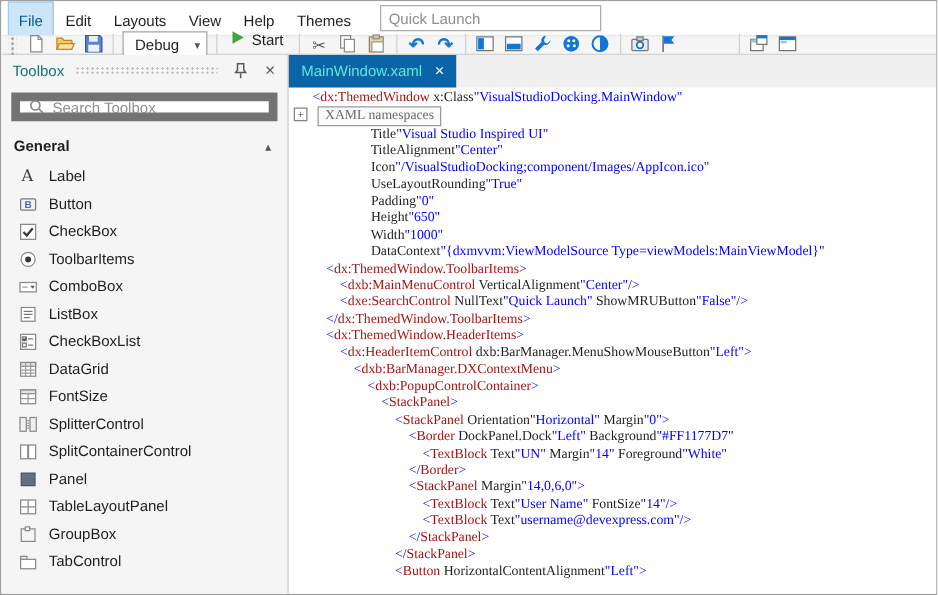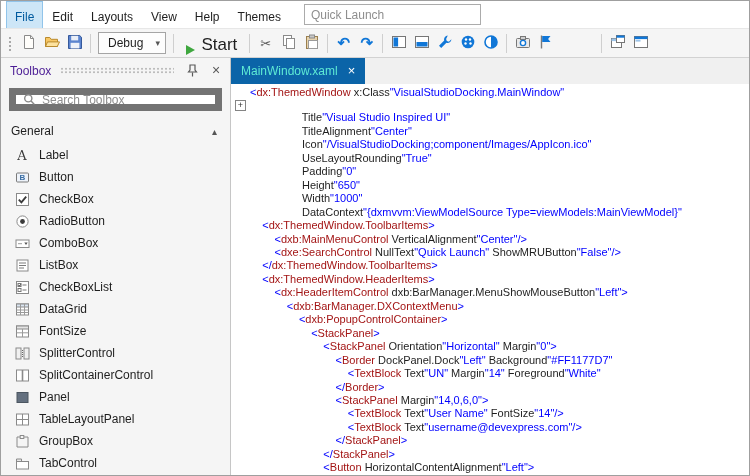--- a/index.html
+++ b/index.html
@@ -12,71 +12,71 @@
   .menu-items{display:flex;align-items:stretch;height:100%}
   .menu-item{display:flex;align-items:center;padding:16px 9px;cursor:default}
   .menu-item.active{background:var(--menu_highlight_bg,#cde6f7);
     box-shadow:inset 0 0 0 1px var(--menu_highlight_border,#91c4ea);
     color:var(--menu_highlight_text,#005a9e)}
   .quick-launch{margin-left:14px;width:177px;height:21px;border:1px solid #ababab;background:#fff;
     font:12px "Liberation Sans","DejaVu Sans",sans-serif;color:#ec4899;padding:0 6px;outline:none}
   .quick-launch::placeholder{color:#8e8e8e}
 
   
-  .toolbar{height:30px;flex:none;display:flex;align-items:center;background:#f5f5f5;
+  .toolbar{height:16px;flex:none;display:flex;align-items:center;background:#f5f5f5;
     border-top:1px solid #e7e7e7;border-bottom:1px solid #d2d2d2;padding:0 4px}
   .tb-groups{display:contents}
   .grip{width:6px;height:16px;margin:0 4px 0 2px;flex:none;
     background-image:radial-gradient(circle,#a9a9a9 1px,transparent 1.3px);
     background-size:4px 4px;background-position:1px 1px}
   .tb-btn{width:23px;height:23px;display:flex;align-items:center;justify-content:center;
     flex:none;border:0;background:none;padding:0}
   .tb-sep{width:1px;height:19px;background:#cfcfcf;margin:0 4px;flex:none}
   .combo{display:flex;align-items:center;height:22px;border:1px solid #a5a5a5;background:#fdfdfd;margin:0 3px;flex:none}
   .combo-label{padding:0 7px 0 9px;min-width:42px}
   .combo-arrow{width:15px;display:flex;align-items:center;justify-content:center}
-  .start{display:flex;align-items:flex-end;gap:6px;padding:0 8px;height:23px;border:0;background:none;flex:none;font-size:17px;color:#1e1e1e}
+  .start{display:flex;align-items:flex-start;gap:6px;padding:0 8px;height:23px;border:0;background:none;flex:none;font-size:12px;color:#1e1e1e}
   .play{width:0;height:0;border-left:9px solid var(--start_play_green,#3fa73f);
     border-top:5.5px solid transparent;border-bottom:5.5px solid transparent}
   .glyph-cut{font-size:13px;color:#5a5a5a;line-height:1}
   .glyph-undo{font-size:15px;font-weight:bold;line-height:1;color:var(--accent_icon_blue,#1177d7)}
   .icon-chevron-down::before{content:"▾";font-size:9px;color:#555}
   .icon-chevron-up::before{content:"▴";font-size:10px;color:#555}
   .icon-close::before{content:"×";font-size:14px;color:#5a5a5a;line-height:1}
 
   
   .content{flex:1;display:flex;min-height:0}
 
   
   .toolbox{width:230px;flex:none;background:var(--panel_bg,#f5f5f5);border-right:1px solid #c6c6c6;
     display:flex;flex-direction:column;overflow:hidden}
   .tbx-header{height:25px;flex:none;display:flex;align-items:center;padding:0 5px 0 9px;gap:6px}
-  .tbx-title{color:#4c1d95}
+  .tbx-title{color:#0f766e}
   .tbx-grip{flex:1;height:7px;margin:0 3px;
     background-image:radial-gradient(circle,#bdbdbd 0.8px,transparent 1px);background-size:4px 3.5px}
   .tbx-hbtn{width:18px;height:18px;display:flex;align-items:center;justify-content:center;border:0;background:none;padding:0}
   .tbx-search{margin:5px 8px 7px;height:23px;background:#fff;border:7px solid #737373;
     display:flex;align-items:center;padding:0 4px 0 7px;gap:6px;flex:none}
   .tbx-search input{border:0;outline:0;flex:1;min-width:0;background:transparent;
     font:12px "Liberation Sans","DejaVu Sans",sans-serif;color:#333}
   .tbx-search input::placeholder{color:#8e8e8e}
   .tbx-group{height:26px;flex:none;display:flex;align-items:center;justify-content:space-between;
-    padding:0 13px 0 10px;font-weight:normal}
+    padding:0 13px 0 10px;font-weight:bold}
   .tbx-items{flex:1;overflow:hidden}
   .tbx-item{height:22px;display:flex;align-items:center;gap:9px;padding-left:13px}
   .tbx-ico{width:16px;height:15px;display:flex;align-items:center;justify-content:center;flex:none}
   .serif-a{font-family:"DejaVu Serif",serif;font-size:13px;color:#3a3a3a;line-height:1}
 
   
   .editor{flex:1;display:flex;flex-direction:column;min-width:0;background:#fff}
   .tabbar{height:26px;flex:none;background:#f0f0f0;display:flex;align-items:stretch}
   .tab{background:var(--tab_active_bg,#0b64a8);color:#5eead4;display:flex;align-items:center;gap:10px;padding:0 10px}
   .tab .icon-close::before{color:#fff;font-size:13px}
   .code{flex:1;overflow:hidden;padding-top:2px;
-    font-family:Liberation Sans, sans-serif;font-size:11px;line-height:13.45px}
+    font-family:Liberation Serif, serif;font-size:11px;line-height:13.45px}
   .code-line{display:flex;white-space:pre}
   .code-text{white-space:pre}
   .fold-margin{width:19px;flex:none;display:flex;justify-content:center;align-items:flex-start}
   .fold-box{width:11px;height:11px;border:1px solid #848484;background:#fff;color:#333;
     font-size:9px;line-height:9px;text-align:center;margin-top:1px}
   .collapsed-box{border:1px solid #9c9c9c;background:#fbfbfb;color:var(--collapsed_text,#6b6b6b);
     padding:0 5px;margin-left:4px}
   .t{color:var(--syntax_tag,#a31515)}
   .v,.p{color:var(--syntax_value,#0000ff)}
 </style>
@@ -244,21 +244,21 @@
             </span>
             <span>CheckBox</span>
           </div>
           <div class="tbx-item">
             <span class="tbx-ico">
               <svg width="15" height="15" viewBox="0 0 15 15">
                 <circle cx="7.5" cy="7.5" r="5.6" fill="#fff" stroke="#8a8a8a"></circle>
                 <circle cx="7.5" cy="7.5" r="2.4" fill="#3a3a3a"></circle>
               </svg>
             </span>
-            <span>RadioButton</span>
+            <span>ToolbarItems</span>
           </div>
           <div class="tbx-item">
             <span class="tbx-ico">
               <svg width="15" height="15" viewBox="0 0 15 15">
                 <rect x="1" y="4" width="13" height="7.5" fill="#fff" stroke="#8a8a8a"></rect>
                 <path d="M9.3 6.5h3.4l-1.7 2.4z" fill="#555"></path>
                 <path d="M3 7.7h4" stroke="#9a9a9a"></path>
               </svg>
             </span>
             <span>ComboBox</span>
@@ -365,21 +365,21 @@
     <div class="editor">
       <div class="tabbar">
         <div class="tab">
           <span>MainWindow.xaml</span>
           <span class="icon-close"></span>
         </div>
       </div>
       <div class="code">
         <div>
             <div class="code-line"><span class="fold-margin"></span><span class="code-text"><span class="p">&lt;</span><span class="t">dx:ThemedWindow</span><span> x:Class</span><span class="v">"VisualStudioDocking.MainWindow"</span></span></div>
-            <div class="code-line"><span class="fold-margin"><span class="fold-box">+</span></span></div>
+            <div class="code-line"><span class="fold-margin"><span class="fold-box">+</span></span><span class="collapsed-box">XAML namespaces</span></div>
             <div class="code-line"><span class="fold-margin"></span><span class="code-text"><span>                 Title</span><span class="v">"Visual Studio Inspired UI"</span></span></div>
             <div class="code-line"><span class="fold-margin"></span><span class="code-text"><span>                 TitleAlignment</span><span class="v">"Center"</span></span></div>
             <div class="code-line"><span class="fold-margin"></span><span class="code-text"><span>                 Icon</span><span class="v">"/VisualStudioDocking;component/Images/AppIcon.ico"</span></span></div>
             <div class="code-line"><span class="fold-margin"></span><span class="code-text"><span>                 UseLayoutRounding</span><span class="v">"True"</span></span></div>
             <div class="code-line"><span class="fold-margin"></span><span class="code-text"><span>                 Padding</span><span class="v">"0"</span></span></div>
             <div class="code-line"><span class="fold-margin"></span><span class="code-text"><span>                 Height</span><span class="v">"650"</span></span></div>
             <div class="code-line"><span class="fold-margin"></span><span class="code-text"><span>                 Width</span><span class="v">"1000"</span></span></div>
             <div class="code-line"><span class="fold-margin"></span><span class="code-text"><span>                 DataContext</span><span class="v">"{dxmvvm:ViewModelSource Type=viewModels:MainViewModel}"</span></span></div>
             <div class="code-line"><span class="fold-margin"></span><span class="code-text"><span>    </span><span class="p">&lt;</span><span class="t">dx:ThemedWindow.ToolbarItems</span><span class="p">&gt;</span></span></div>
             <div class="code-line"><span class="fold-margin"></span><span class="code-text"><span>        </span><span class="p">&lt;</span><span class="t">dxb:MainMenuControl</span><span> VerticalAlignment</span><span class="v">"Center"</span><span class="p">/&gt;</span></span></div>

